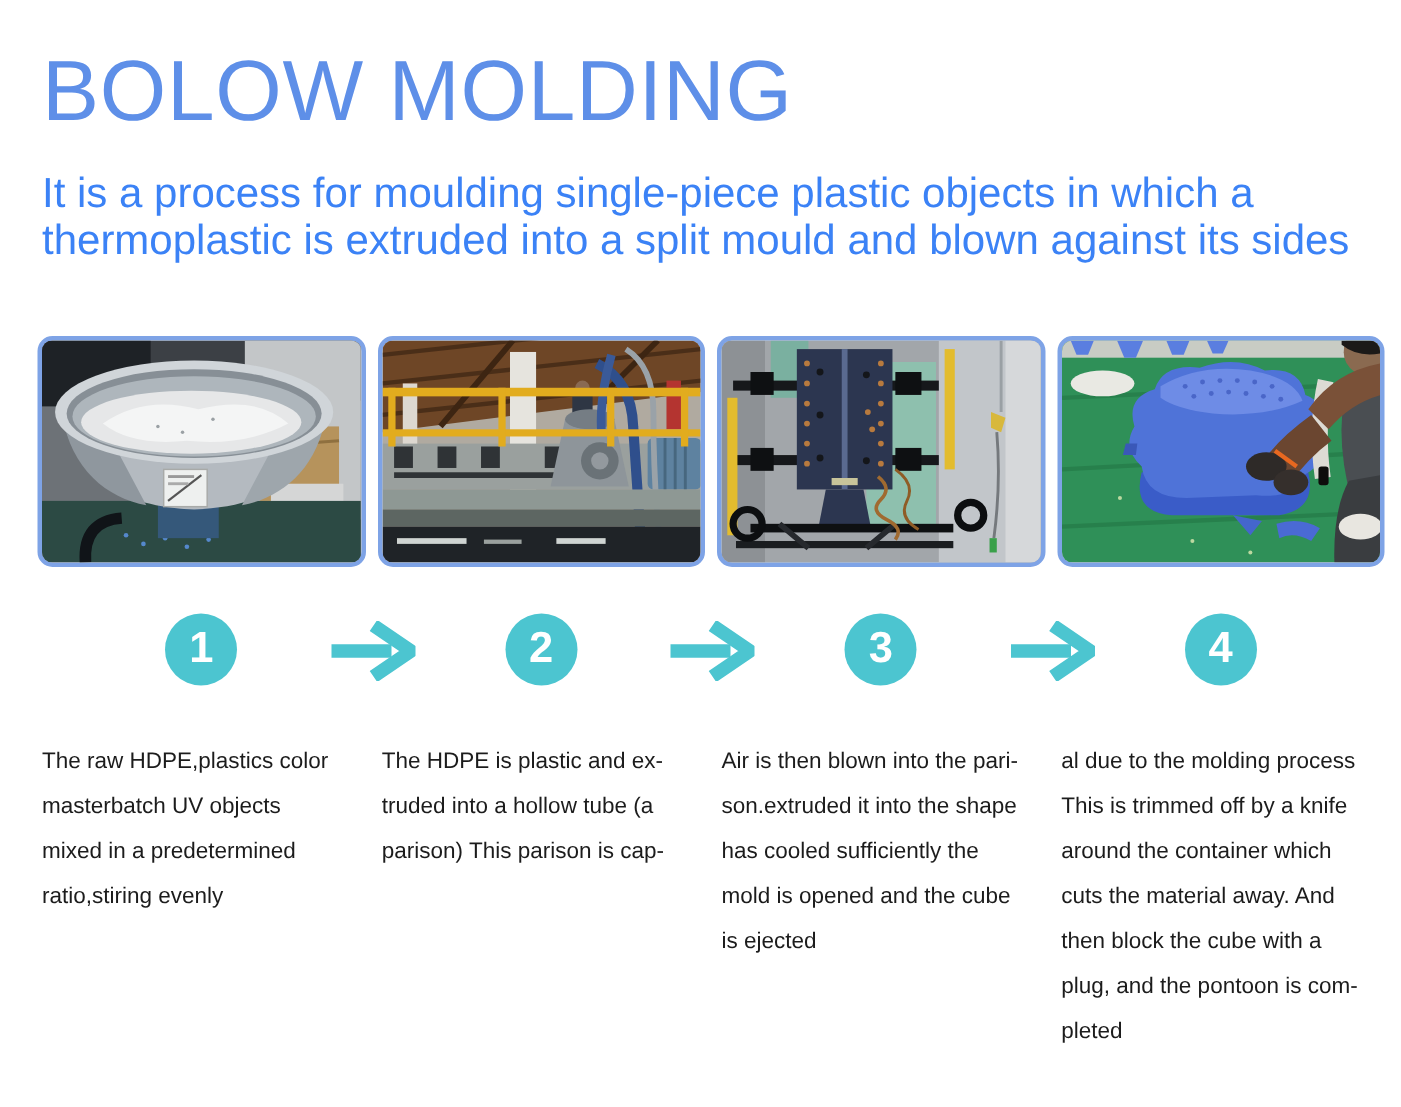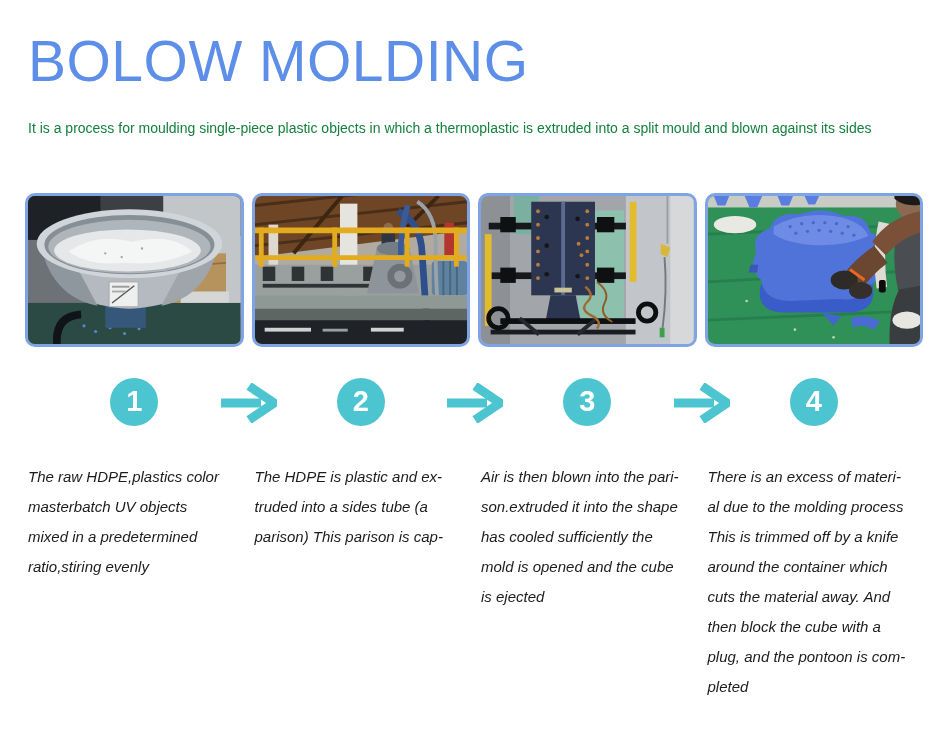--- a/index.html
+++ b/index.html
@@ -15,23 +15,23 @@
     margin: 30px 28px 0 28px;
     font-size: 57px;
     font-weight: normal;
     letter-spacing: 0.5px;
     color: #5e8fe8;
     line-height: 1.1;
   }
   .subtitle {
     margin: 20px 28px 0 28px;
     width: 886px;
-    font-size: 14px;
+    font-size: 28px;
     line-height: 31px;
-    color: #15803d;
+    color: #3b82f6;
   }
 
   .photos-row, .steps-row, .texts-row {
     margin-left: 25px;
     margin-right: 11px;
     display: grid;
     grid-template-columns: repeat(4, 1fr);
     column-gap: 8px;
   }
   .photos-row { margin-top: 49px; }
@@ -61,21 +61,20 @@
     transform: translateX(-50%);
   }
   .arrow-1 { left: 223px; }
   .arrow-2 { left: 449px; }
   .arrow-3 { left: 676px; }
 
   .texts-row { margin-top: 36px; }
   .step-text { padding-left: 3px; }
   .step-text .line {
     font-size: 15px;
-    font-style: italic;
     line-height: 30px;
     white-space: nowrap;
     color: #1c1c1c;
   }
 </style>
 </head>
 <body>
 
 <div class="page">
 
@@ -318,32 +317,31 @@
 
   <div class="texts-row">
     <div class="step-text">
       <div class="line">The raw HDPE,plastics color</div>
       <div class="line">masterbatch UV objects</div>
       <div class="line">mixed in a predetermined</div>
       <div class="line">ratio,stiring evenly</div>
     </div>
     <div class="step-text">
       <div class="line">The HDPE is plastic and ex-</div>
-      <div class="line">truded into a sides tube (a</div>
+      <div class="line">truded into a hollow tube (a</div>
       <div class="line">parison) This parison is cap-</div>
     </div>
     <div class="step-text">
       <div class="line">Air is then blown into the pari-</div>
       <div class="line">son.extruded it into the shape</div>
       <div class="line">has cooled sufficiently the</div>
       <div class="line">mold is opened and the cube</div>
       <div class="line">is ejected</div>
     </div>
     <div class="step-text">
-      <div class="line">There is an excess of materi-</div>
       <div class="line">al due to the molding process</div>
       <div class="line">This is trimmed off by a knife</div>
       <div class="line">around the container which</div>
       <div class="line">cuts the material away. And</div>
       <div class="line">then block the cube with a</div>
       <div class="line">plug, and the pontoon is com-</div>
       <div class="line">pleted</div>
     </div>
   </div>
 

